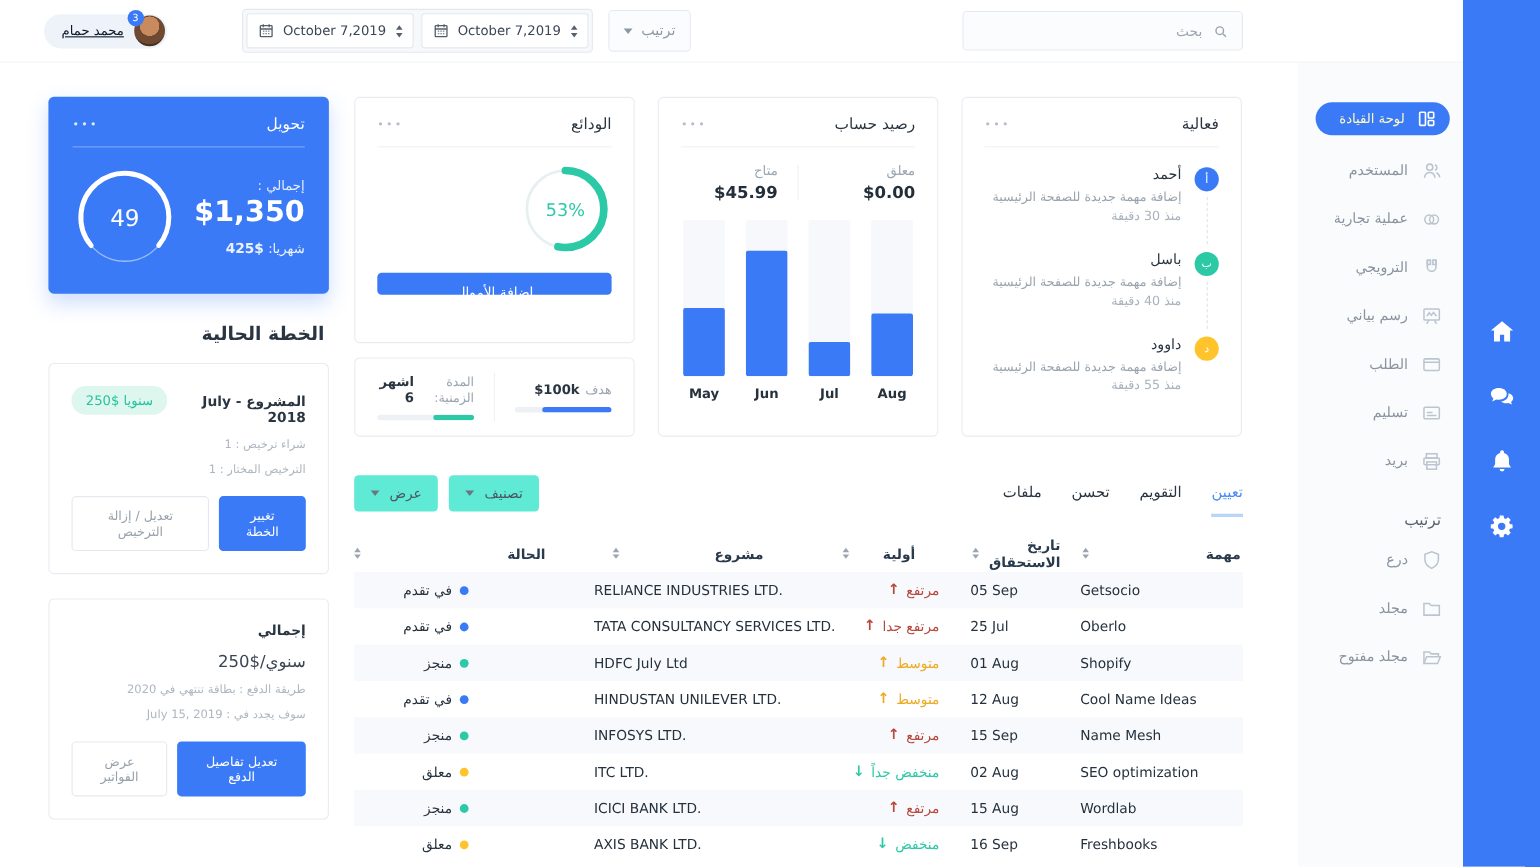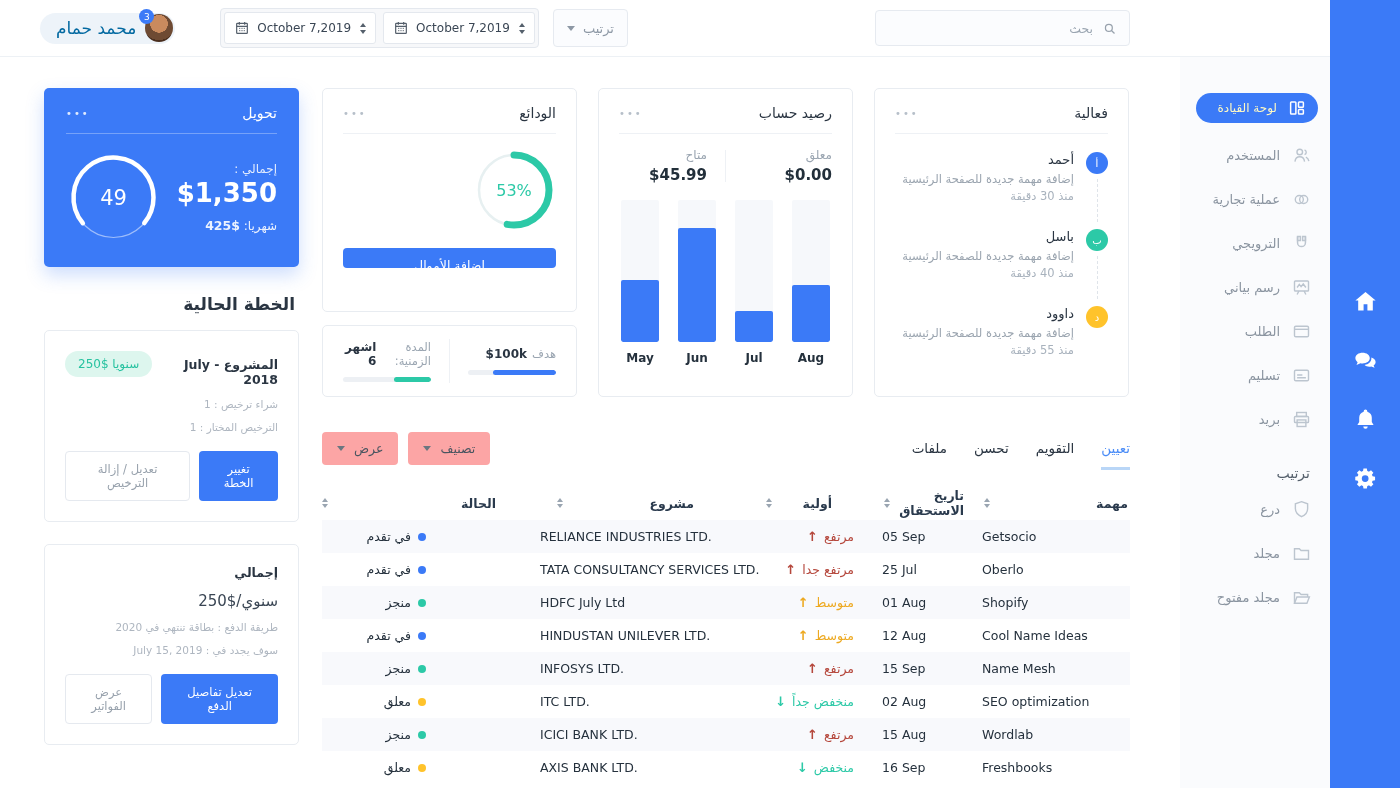--- a/index.html
+++ b/index.html
@@ -28,21 +28,21 @@
               padding:3px;direction:ltr;}
   .date-input{display:flex;align-items:center;gap:7px;background:#fff;border:1px solid #e4e8ee;border-radius:3px;
               height:30px;padding:0 9px;cursor:pointer;}
   .date-input .cal{width:16px;height:16px;}
   .date-input .dtxt{font-size:12px;color:#3a4654;}
   .stepper{display:flex;flex-direction:column;gap:3px;margin-left:2px;}
   .stepper i{width:0;height:0;border-left:3.5px solid transparent;border-right:3.5px solid transparent;display:block;}
   .stepper .su{border-bottom:4.5px solid #55606c;}  .stepper .sd{border-top:4.5px solid #55606c;}
   .chip{background:#edf3f9;border-radius:16px;height:31px;display:flex;align-items:center;gap:9px;
         padding:2px 2px 2px 16px;margin-right:auto;cursor:pointer;box-sizing:border-box;}
-  .chip .uname{font-size:17px;color:#0369a1;}
+  .chip .uname{font-size:12px;color:#0f172a;text-decoration:underline;}
   .avatar{width:28px;height:28px;border-radius:50%;position:relative;flex:none;
           background:radial-gradient(circle at 50% 35%,#c98a5e 0 38%,#6e4a33 39% 70%,#4a2f1f 71%);}
   .badge{position:absolute;top:-5px;left:-6px;width:15px;height:15px;border-radius:50%;background:#3b7af7;color:#fff;
          font-size:9px;display:flex;align-items:center;justify-content:center;}
 
   
   .sidebar{position:absolute;top:57px;right:70px;width:150px;bottom:0;background:#fafbfd;direction:rtl;
            padding-top:36px;box-sizing:border-box;}
   .side-item{display:flex;align-items:center;gap:11px;padding:0 18px;height:44px;color:#8a94a0;font-size:13px;cursor:pointer;}
   .side-item .sic{width:21px;height:21px;color:#bcc5cf;flex:none;}
@@ -137,21 +137,21 @@
   .act-name{font-size:13px;color:#2a3542;}
   .act-text{font-size:11.5px;color:#9aa4af;margin-top:5px;}
   .act-time{font-size:11.5px;color:#a8b2bd;margin-top:3px;}
 
   
   .tasks-head{display:flex;direction:rtl;align-items:flex-start;margin-top:35px;}
   .tabs{display:flex;gap:27px;padding-top:8px;}
   .tab{font-size:13.5px;color:#2a3542;cursor:pointer;padding-bottom:11px;}
   .tab.active{color:#4a8cf7;border-bottom:3px solid #b9d6f7;}
   .filters{margin-right:auto;display:flex;gap:10px;}
-  .filter-btn{background:#fca5a5;border:none;border-radius:4px;height:33px;padding:0 15px;color:#4a5560;
+  .filter-btn{background:#5eead4;border:none;border-radius:4px;height:33px;padding:0 15px;color:#4a5560;
               font-size:12.5px;display:flex;gap:9px;align-items:center;font-family:inherit;cursor:pointer;}
   .filter-btn .caret{border-top-color:#6b7680;}
 
   .table{direction:rtl;margin-top:16px;}
   .tr,.thead{display:grid;grid-template-columns:148px 112px 104px 240px 1fr;align-items:center;height:33px;}
   .thead{height:34px;color:#2a3a4d;font-size:12.5px;font-weight:bold;}
   .tr.odd{background:#f8f9fc;}
   .td{font-size:12.5px;color:#25313d;}
   .th{display:flex;align-items:center;justify-content:space-between;cursor:pointer;}
   .sorti{display:flex;flex-direction:column;gap:2.5px;}

